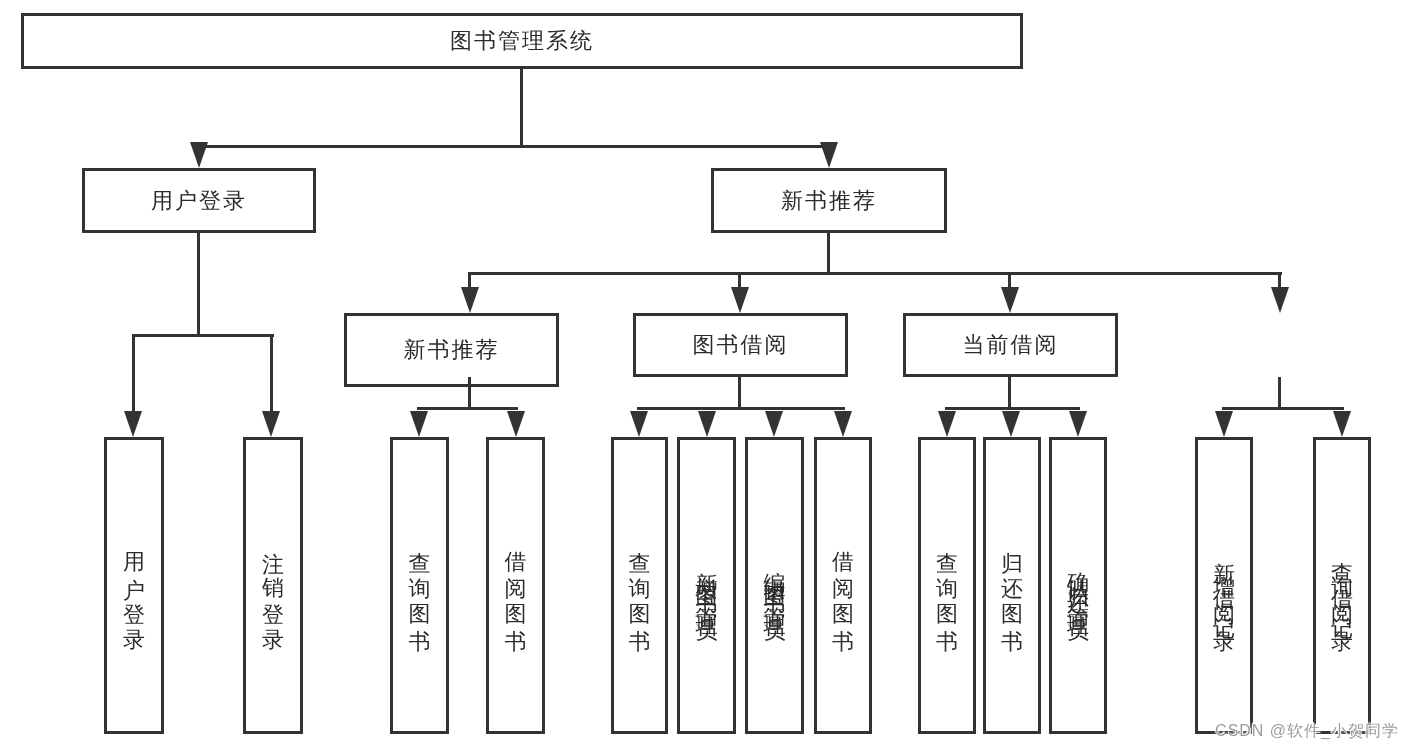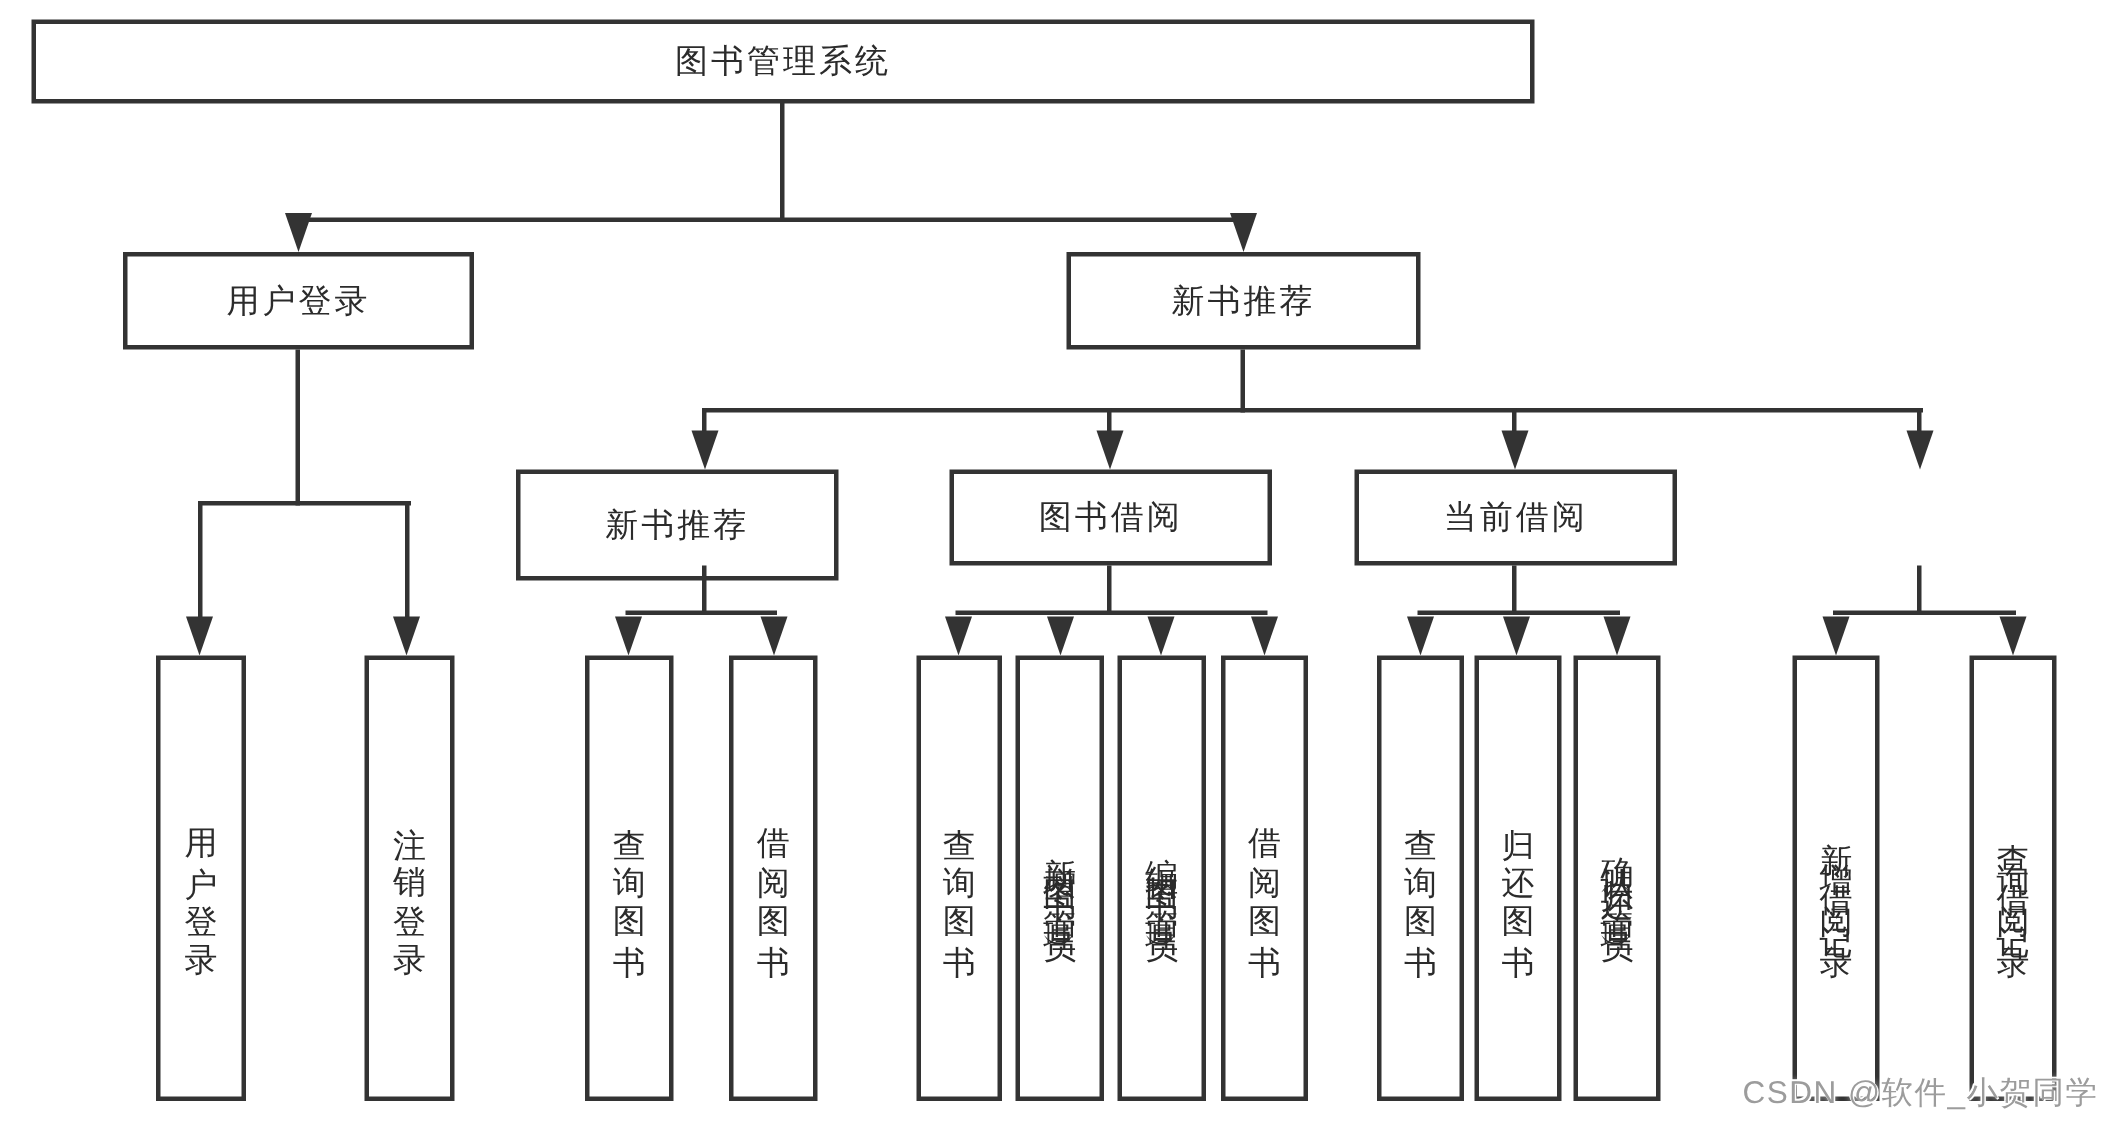--- a/index.html
+++ b/index.html
@@ -122,21 +122,21 @@
   .a-t9  { left: 938px;  top: 411px; }
   .a-t10 { left: 1002px; top: 411px; }
   .a-t11 { left: 1069px; top: 411px; }
   .a-t12 { left: 1215px; top: 411px; }
   .a-t13 { left: 1333px; top: 411px; }
 
   .watermark {
     position: absolute;
     right: 6px;
     bottom: 5px;
-    font-size: 21px;
+    font-size: 16px;
     color: var(--wm);
     letter-spacing: 1px;
     white-space: nowrap;
     text-shadow: 1px 1px 0 #ffffff, -1px -1px 0 #ffffff, 0 0 4px #ffffff;
     z-index: 10;
   }
 </style>
 </head>
 <body>
 

